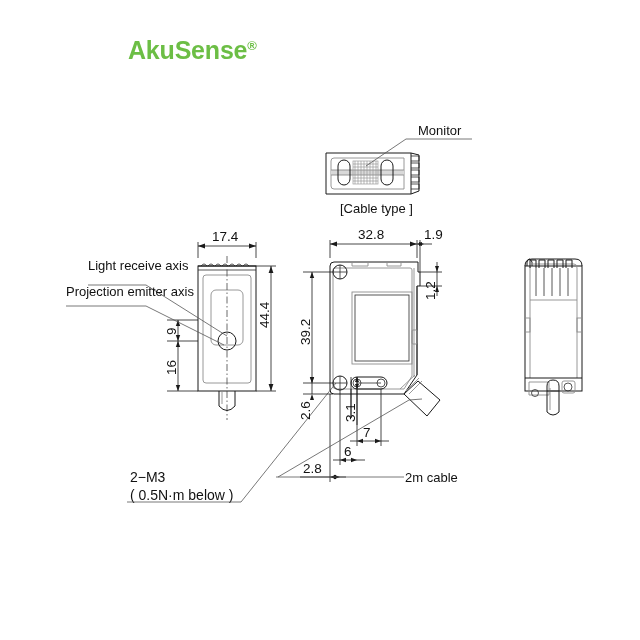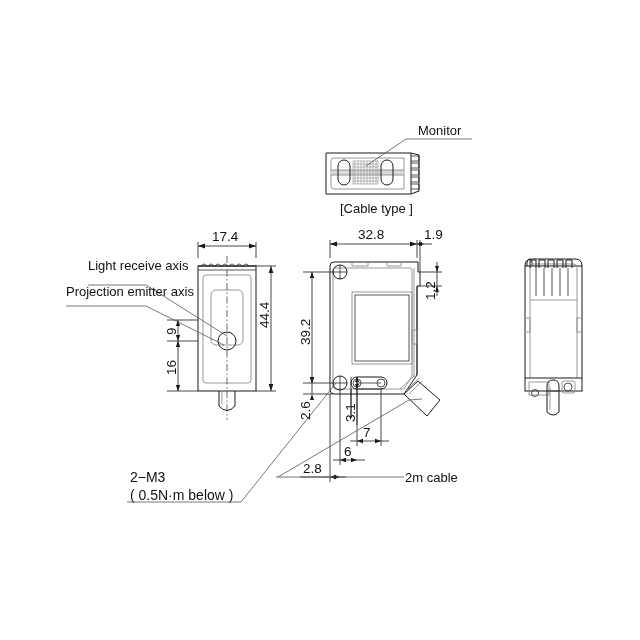--- a/index.html
+++ b/index.html
@@ -65,20 +65,23 @@
     font-family: "Liberation Sans", sans-serif;
     font-size: 14px;
     fill: #111111;
   }
 </style>
 </head>
 <body>
 
 <div id="page">
 
+  <div id="brand">
+    <span>AkuSense</span><span class="reg">®</span>
+  </div>
 
   <svg id="drawing" viewBox="0 0 640 640">
 
     <g>
 
       <path class="ln" d="M326 153 L411 153 L411 194 L326 194 Z" fill="#ffffff"></path>
 
       <path class="ln-grey" d="M334 158 Q331 158 331 161 L331 186 Q331 189 334 189 L404 189 L404 158 Z" fill="#fdfdfd"></path>
 
       <path class="ln-thin" d="M411 156 L419 156 L419 161 L411 161"></path>

